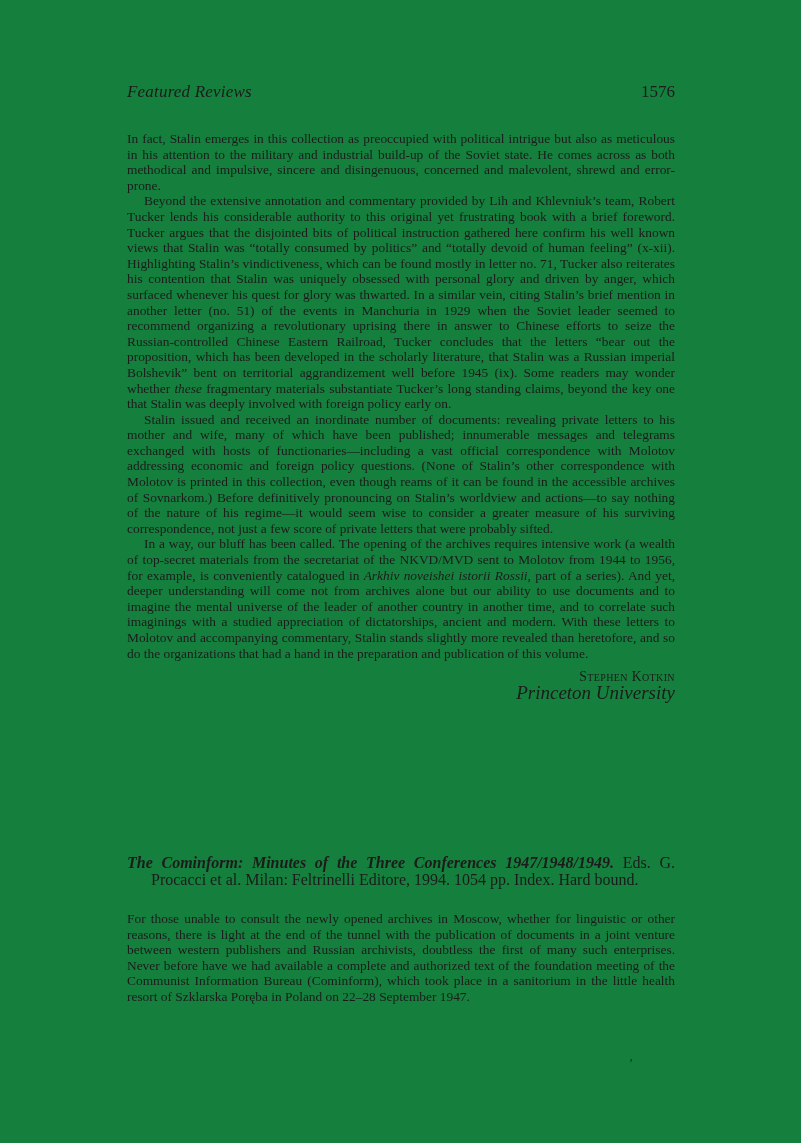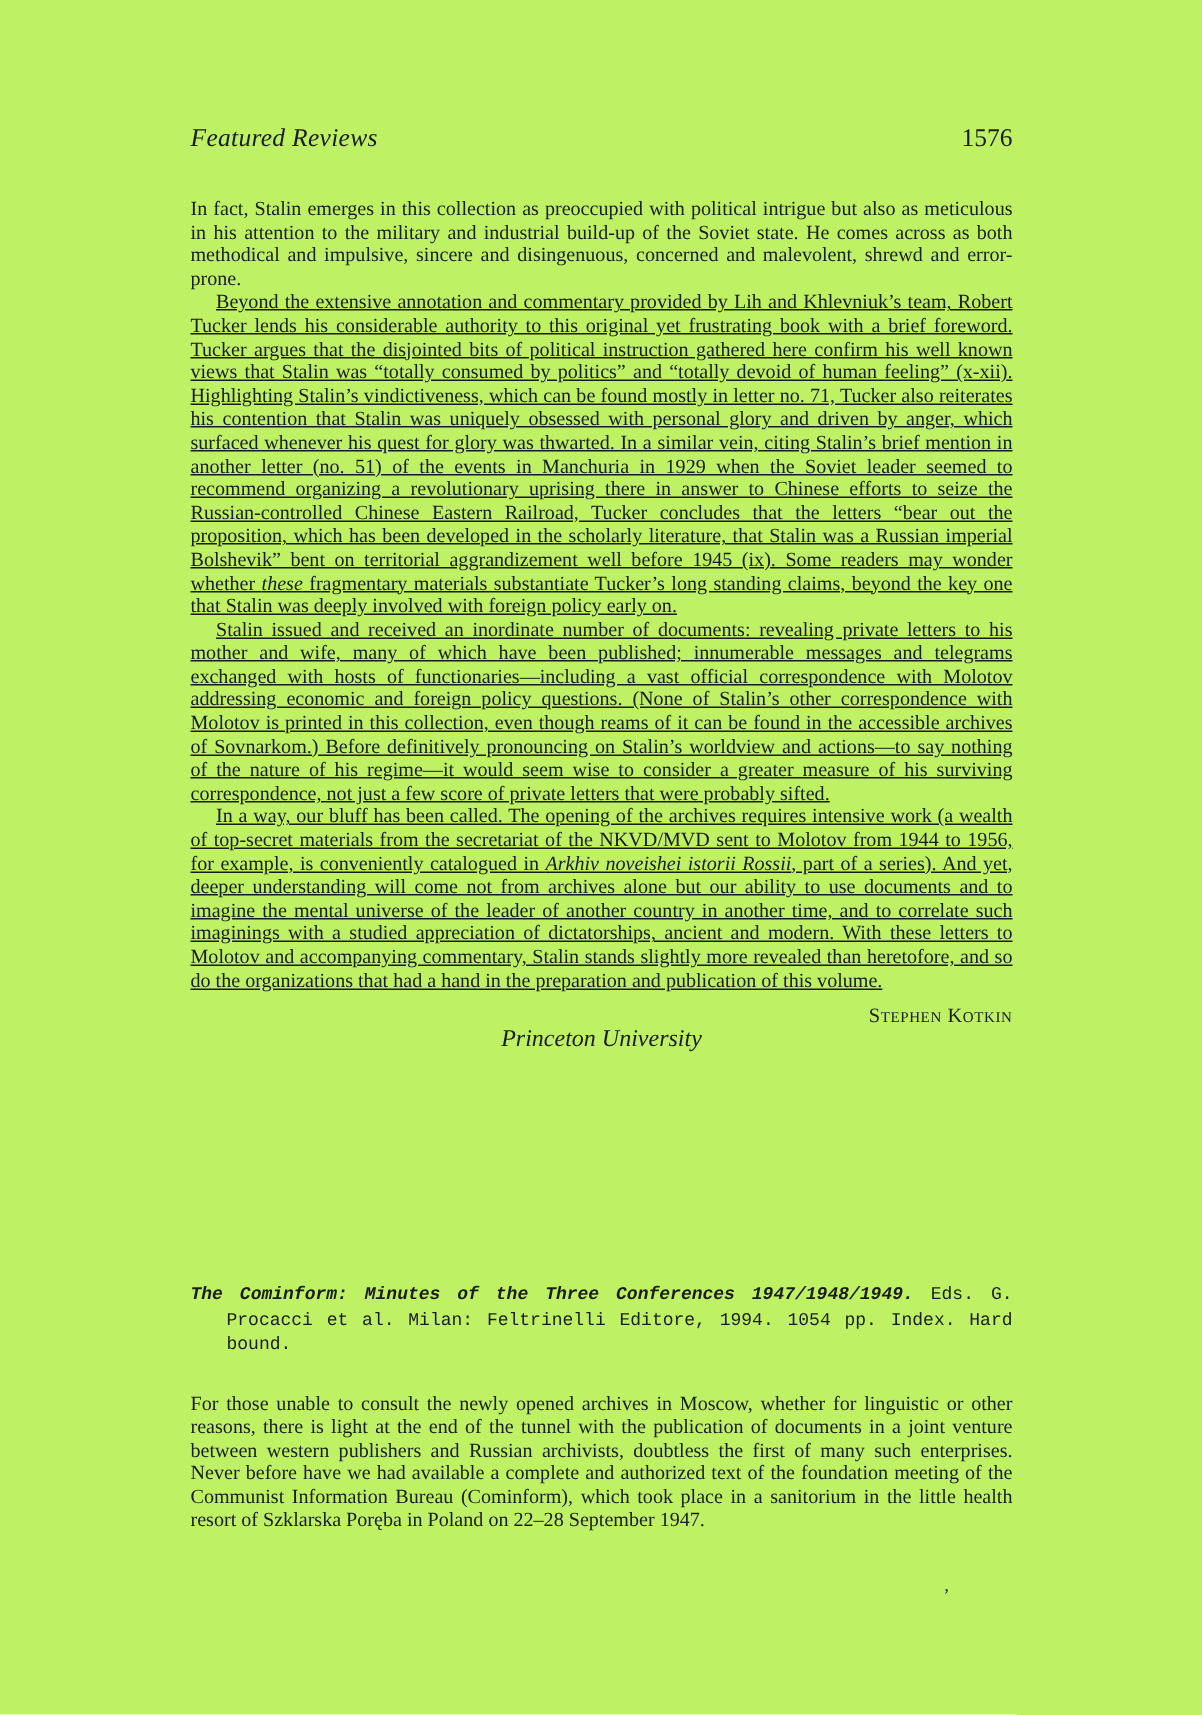--- a/index.html
+++ b/index.html
@@ -2,21 +2,21 @@
 <html lang="en"><head>
 <meta charset="utf-8">
 <style>
   * { margin: 0; padding: 0; box-sizing: border-box; }
   html, body { background: #ffffff; }
   .page {
     position: relative;
     width: 801px;
     height: 1143px;
     margin: 0 auto;
-    background: #bef264;
+    background: #15803d;
     color: #1b1b1b;
     font-family: "Liberation Serif", "DejaVu Serif", serif;
     overflow: hidden;
   }
   .page-header {
     position: absolute;
     top: 82px;
     left: 127px;
     width: 548px;
     display: flex;
@@ -36,47 +36,45 @@
     left: 127px;
     width: 548px;
   }
   .review-1 { top: 131px; }
   .review-2 { top: 855px; }
   .body-para {
     font-size: 13.4px;
     line-height: 15.6px;
     text-align: justify;
   }
-  .body-para.indent { text-indent: 17px; text-decoration: underline; }
+  .body-para.indent { text-indent: 17px; }
   .em { font-style: italic; }
   .bold { font-weight: bold; }
   .signature {
     margin-top: 8px;
     text-align: right;
     line-height: 16px;
     font-family: Liberation Serif, serif;
   }
   .sig-name {
     font-variant: small-caps;
     font-size: 13.6px;
     letter-spacing: 0.4px;
   }
   .sig-affiliation {
     font-style: italic;
-    font-size: 16px;
-    text-align: center;
+    font-size: 19px;
   }
   .review-heading {
-    font-size: 12px;
+    font-size: 16px;
     line-height: 16.5px;
     text-align: justify;
     padding-left: 24px;
     text-indent: -24px;
     margin-bottom: 23px;
-    font-family: Liberation Mono, monospace;
   }
   .scan-mark {
     position: absolute;
     left: 629px;
     top: 1056px;
     font-size: 12px;
     color: #222;
   }
 </style>
 </head>

